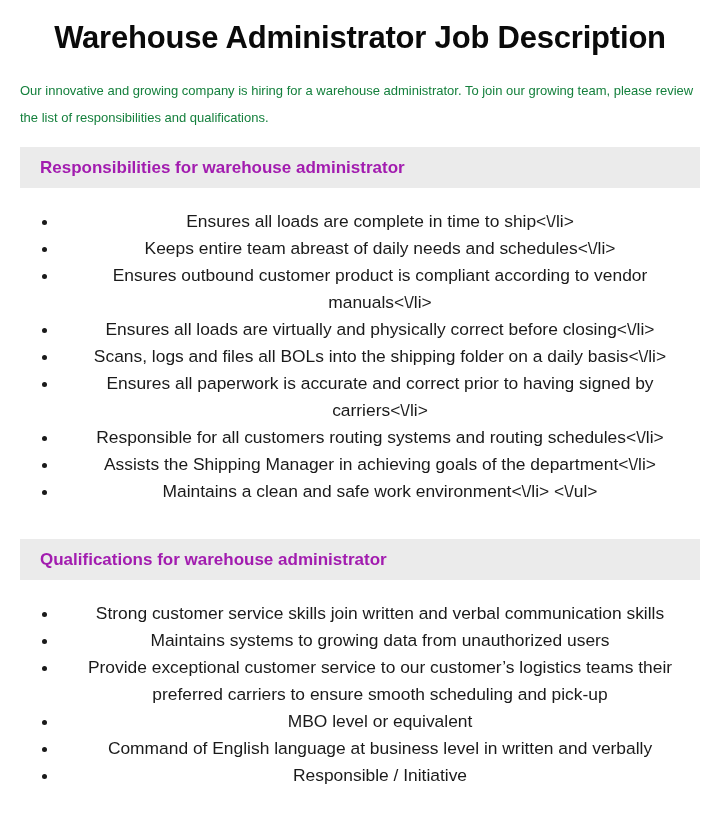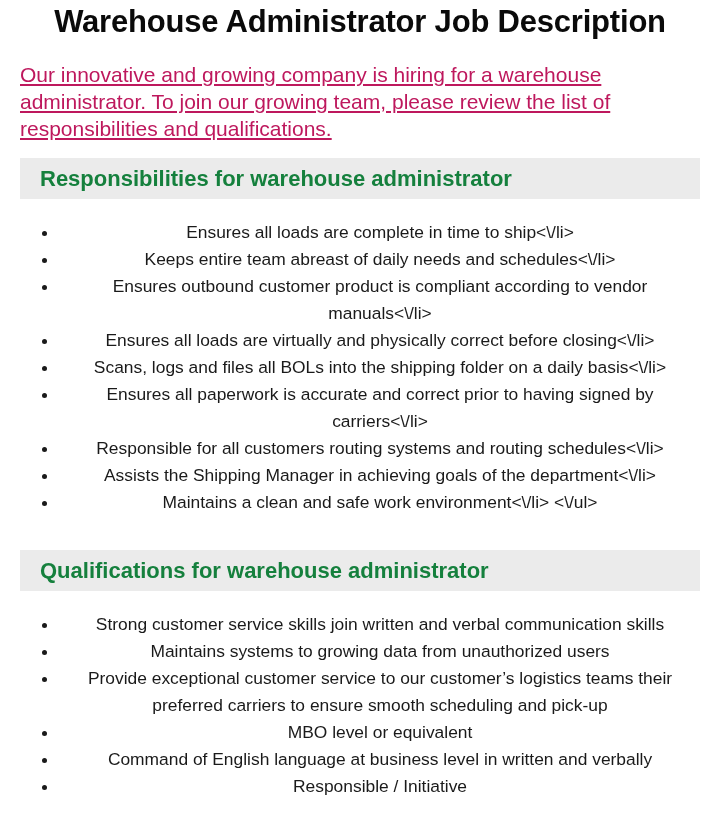--- a/index.html
+++ b/index.html
@@ -11,50 +11,49 @@
       width: 720px;
       height: 840px;
       overflow: hidden;
       font-family: "Liberation Sans", "DejaVu Sans", sans-serif;
       color: #111111;
     }
     .page {
       padding: 0 20px 0 20px;
     }
     .title {
-      margin: 0;
+      margin: 16px;
       padding-top: 2px;
       font-size: 31px;
       font-weight: bold;
       text-align: center;
       line-height: 40px;
       letter-spacing: -0.2px;
       color: #0a0a0a;
     }
     .intro {
       margin: 19px 0 0 0;
-      font-size: 21px;
+      font-size: 13px;
       line-height: 27px;
-      color: #be185d;
-      text-decoration: underline;
+      color: #15803d;
     }
     .section-header {
       margin-top: 16px;
       background: #ebebeb;
       height: 41px;
       display: flex;
       align-items: center;
       padding-left: 20px;
       box-sizing: border-box;
     }
     .section-header h2 {
       margin: 0;
-      font-size: 22px;
+      font-size: 17px;
       font-weight: bold;
-      color: #15803d;
+      color: #a21caf;
     }
     ul.items {
       margin: 20px 0 0 0;
       padding: 0 0 0 40px;
       list-style: none;
     }
     ul.items li {
       position: relative;
       font-size: 17.4px;
       line-height: 27px;

